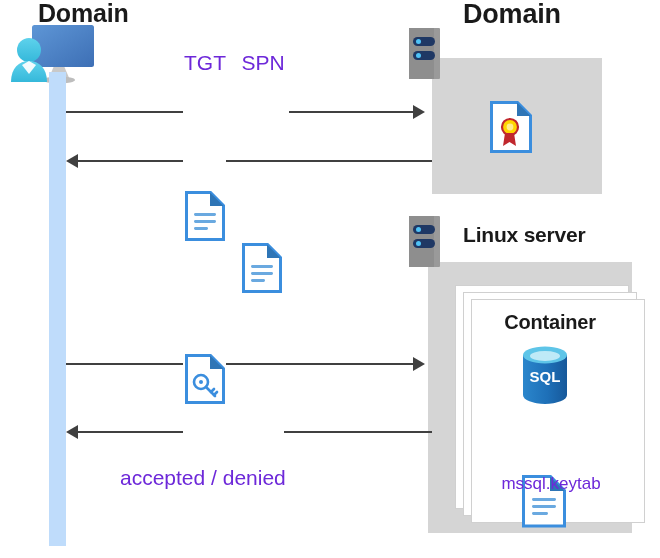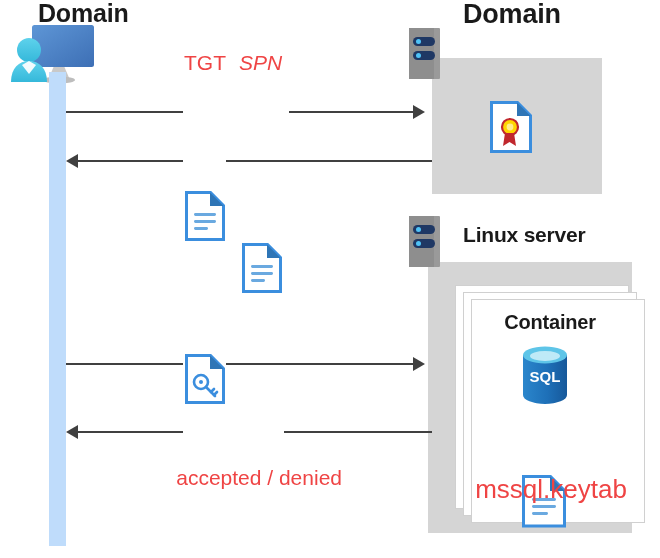--- a/index.html
+++ b/index.html
@@ -4,31 +4,31 @@
 <style>
   html,body{margin:0;padding:0;background:#ffffff;}
   body{width:660px;height:558px;position:relative;overflow:hidden;
        font-family:"Liberation Sans","DejaVu Sans",sans-serif;
        -webkit-font-smoothing:antialiased;}
   .stage{position:absolute;left:0;top:0;width:660px;height:558px;}
   .abs{position:absolute;}
 
   
   .title-bold{font-weight:700;color:#1a1a1a;letter-spacing:-0.2px;}
-  .lbl{color:#ef4444;font-weight:400;}
+  .lbl{color:#6d28d9;font-weight:400;}
 
   #client-title{left:38px;top:0px;width:140px;font-size:25px;line-height:27px;}
   #dc-title{left:463px;top:2px;width:190px;font-size:27px;line-height:25px;}
   #linux-title{left:463px;top:222px;width:200px;font-size:21px;line-height:25px;}
   #container-title{left:460px;top:310px;width:180px;font-size:20px;line-height:24px;text-align:center;}
 
   #tgt-label{left:182px;top:51px;width:46px;font-size:21px;text-align:center;}
-  #spn-label{left:239px;top:51px;width:48px;font-size:21px;font-style:italic;}
-  #keytab-label{left:456px;top:474px;width:190px;font-size:26px;text-align:center;}
-  #accepted-label{left:112px;top:466px;width:230px;font-size:21px;text-align:right;}
+  #spn-label{left:239px;top:51px;width:48px;font-size:21px;text-align:center;}
+  #keytab-label{left:456px;top:474px;width:190px;font-size:17px;text-align:center;}
+  #accepted-label{left:120px;top:466px;width:230px;font-size:21px;text-align:left;}
 
   
   #lifeline{left:49px;top:72px;width:17px;height:474px;background:#bfdcfb;}
 
   
   .panel{background:#d5d5d5;}
   #dc-panel{left:432px;top:58px;width:170px;height:136px;}
   #linux-panel{left:428px;top:262px;width:204px;height:271px;}
 
   

